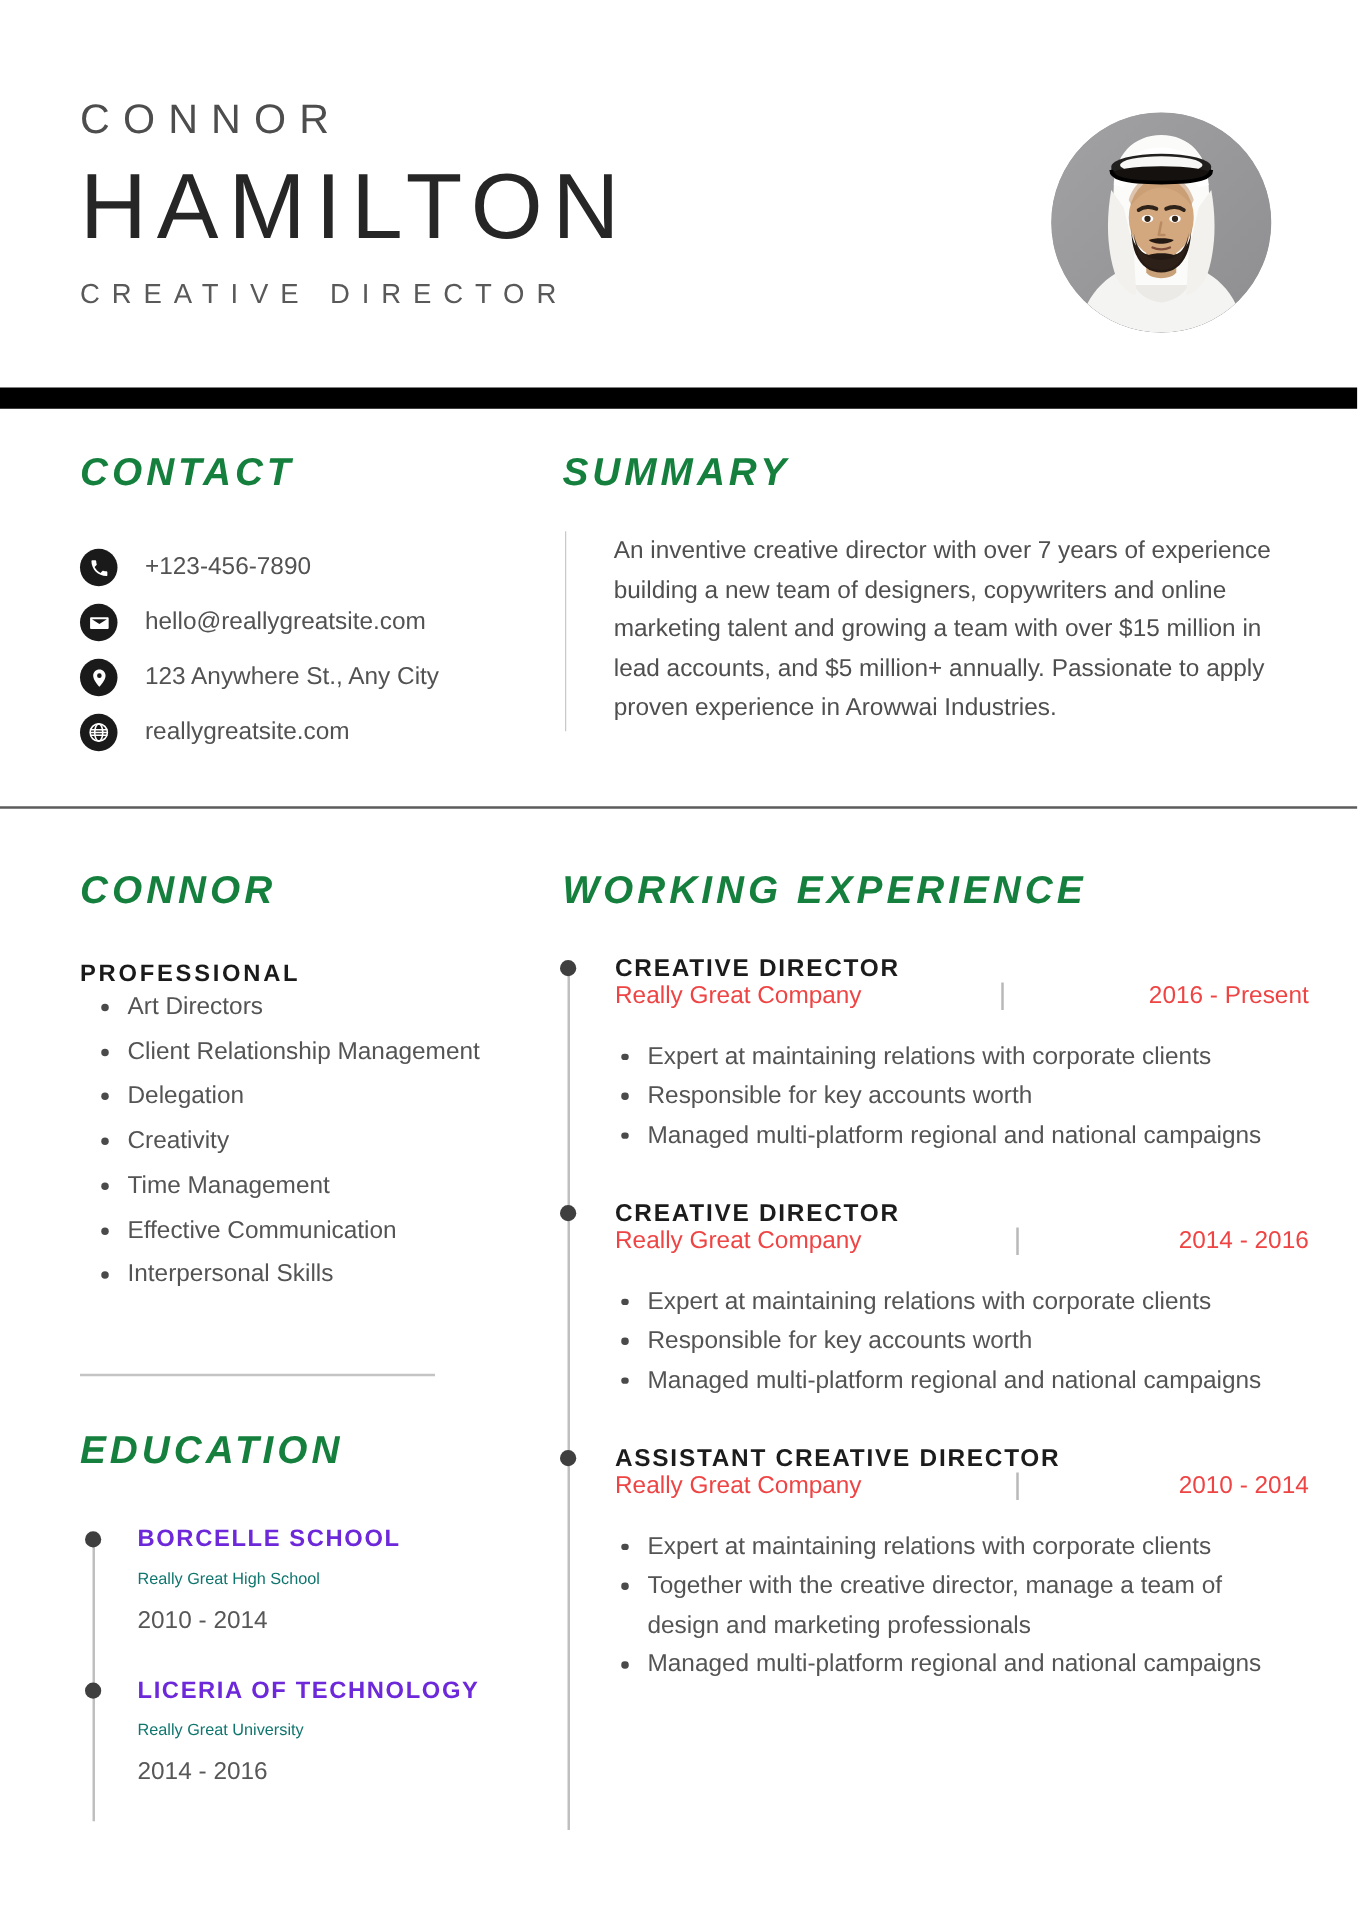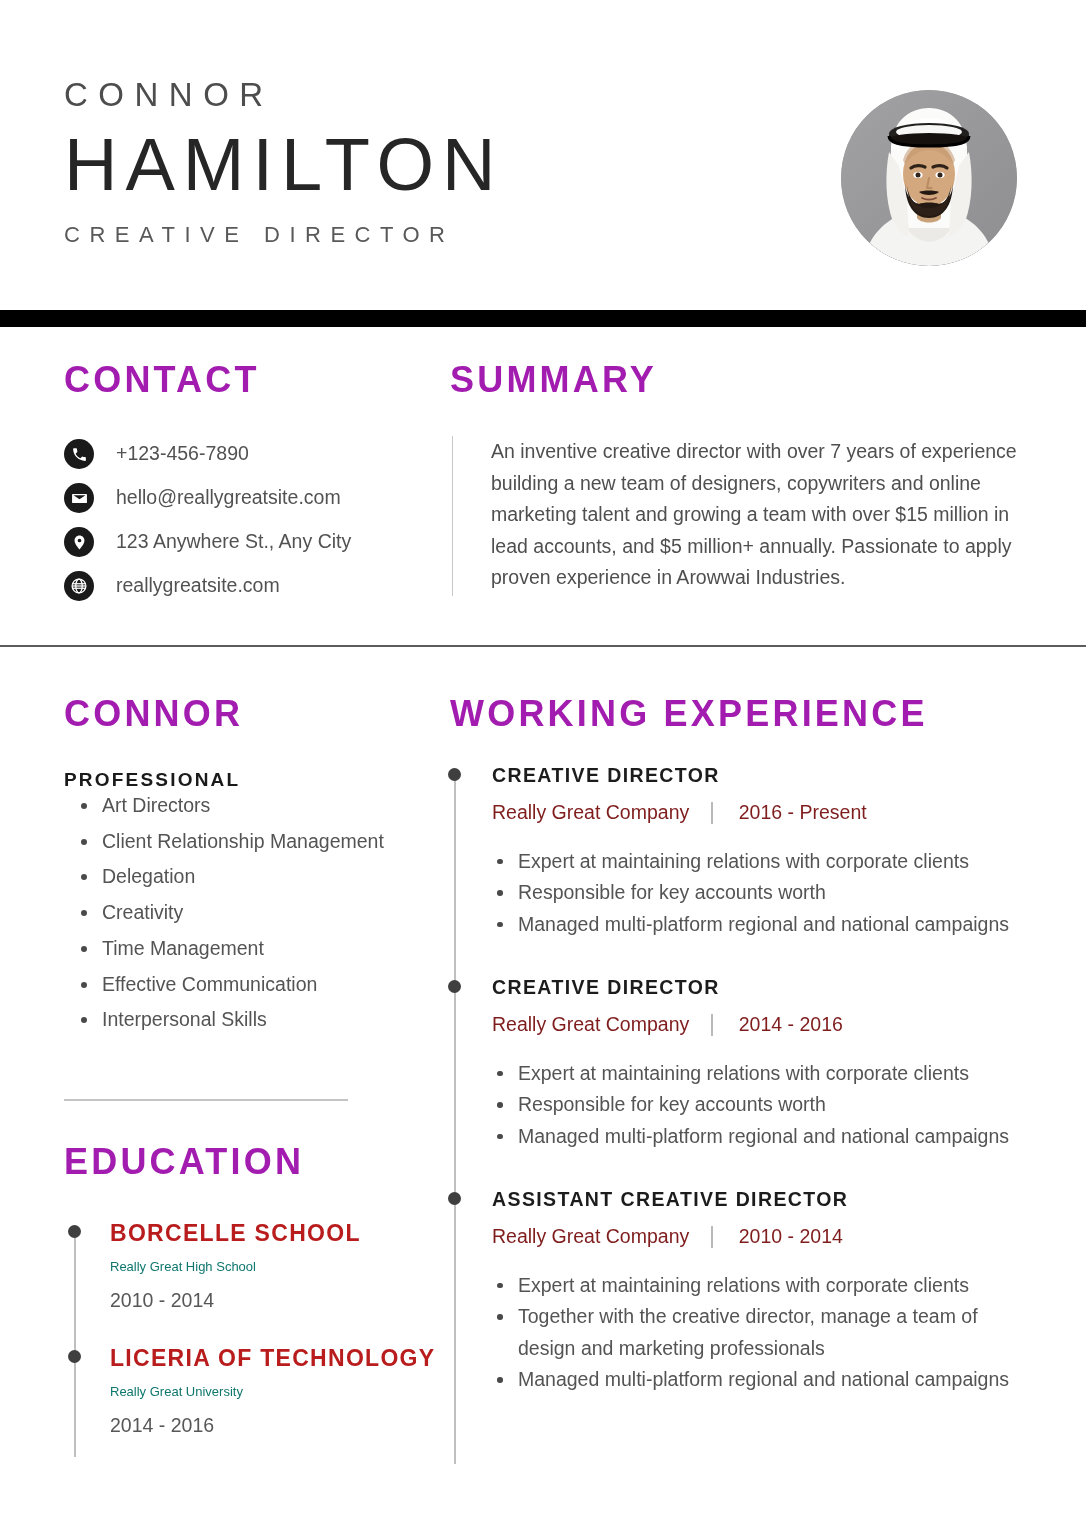--- a/index.html
+++ b/index.html
@@ -91,26 +91,27 @@
     position: absolute;
     left: 0;
     top: 645px;
     width: 1086px;
     height: 1.5px;
     background: #5c5c5c;
   }
 
   
   .sec-heading {
-    font-size: 36px;
+    font-size: 31px;
     font-weight: 700;
     letter-spacing: 3.2px;
-    color: #a21caf;
-    line-height: 1;
-    white-space: nowrap;
+    color: #15803d;
+    line-height: 1;
+    white-space: nowrap;
+    font-style: italic;
   }
 
   .sub-heading {
     font-size: 19px;
     font-weight: 700;
     letter-spacing: 2.2px;
     color: #1a1a1a;
     line-height: 1;
     white-space: nowrap;
   }
@@ -144,21 +145,21 @@
     line-height: 1;
     white-space: nowrap;
   }
 
   
   .summary-sec { position: absolute; left: 450px; top: 362px; }
 
   .summary-body {
     position: absolute;
     left: 452px;
-    top: 436px;
+    top: 425px;
     width: 590px;
     border-left: 1.5px solid #c9c9c9;
     padding-left: 38px;
     min-height: 160px;
   }
 
   .summary-text {
     font-size: 19.5px;
     line-height: 31.5px;
     color: #4f4f4f;
@@ -229,24 +230,24 @@
   .edu-dot {
     position: absolute;
     left: 4px;
     top: 3px;
     width: 13px;
     height: 13px;
     border-radius: 50%;
     background: #3f3f3f;
   }
   .edu-school {
-    font-size: 23px;
+    font-size: 19px;
     font-weight: 700;
     letter-spacing: 1.3px;
-    color: #b91c1c;
+    color: #6d28d9;
     line-height: 1;
     white-space: nowrap;
   }
   .edu-place {
     font-size: 13px;
     color: #0f766e;
     margin-top: 15px;
     line-height: 1;
     white-space: nowrap;
   }
@@ -293,25 +294,25 @@
     font-size: 19.5px;
     font-weight: 700;
     letter-spacing: 1.4px;
     color: #1c1c1c;
     line-height: 1;
     white-space: nowrap;
   }
   .exp-meta {
     display: flex;
     align-items: center;
-    margin-top: 16px;
-    font-size: 19.5px;
-    color: #7f1d1d;
-    line-height: 1;
-    white-space: nowrap;
+    font-size: 19.5px;
+    color: #ef4444;
+    line-height: 1;
+    white-space: nowrap;
+    justify-content: space-between;
   }
   .exp-sep {
     display: inline-block;
     width: 1.5px;
     height: 22px;
     background: #b9b9b9;
     margin: 0 26px 0 22px;
   }
   .exp-bullets {
     margin-top: 22px;

